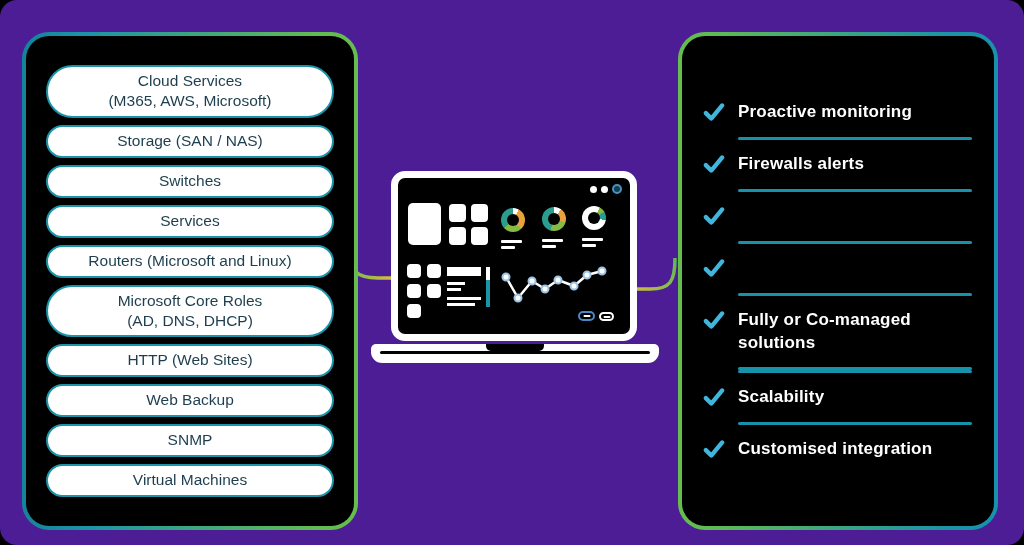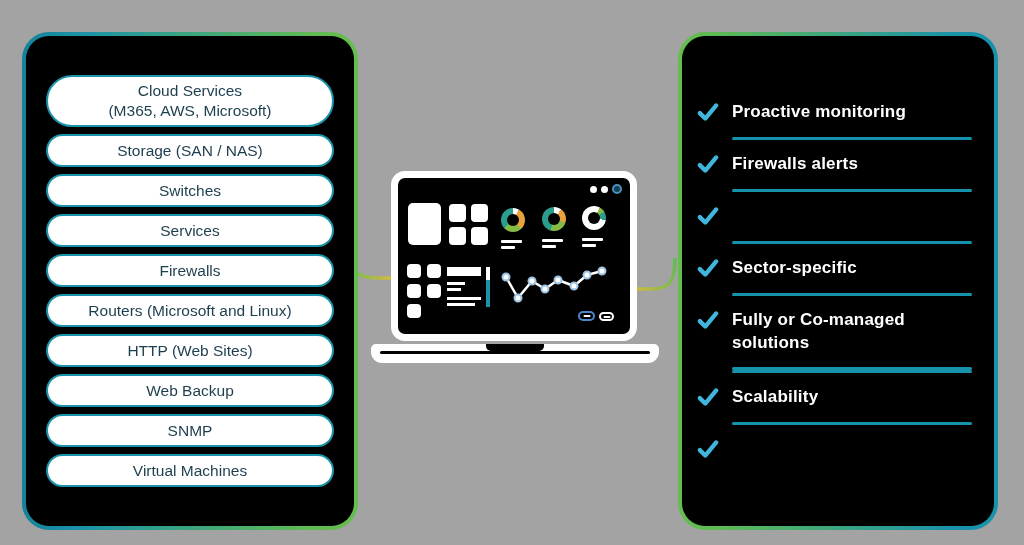--- a/index.html
+++ b/index.html
@@ -1,35 +1,35 @@
 <!DOCTYPE html>
 <html><head>
 <meta charset="utf-8">
 <style>
   html,body{margin:0;padding:0;background:#000;}
-  .canvas{position:relative;width:1024px;height:545px;background:#a3a3a3;overflow:hidden;
-          font-family:"Liberation Sans", sans-serif;}
+  .canvas{position:relative;width:1024px;height:545px;background:#4c1d95;overflow:hidden;
+          font-family:"Liberation Sans", sans-serif;border-radius:17px;}
   
   .connectors{position:absolute;inset:0;z-index:0;pointer-events:none;}
   
   .panel{position:absolute;border-radius:27px;padding:4px;z-index:1;}
   .panel-left{left:22px;top:32px;width:328px;height:490px;
               background:linear-gradient(90deg,#15829b,#1b93a8 18%,#62bb51 88%,#66bd4f);}
   .panel-right{left:678px;top:32px;width:312px;height:490px;
                background:linear-gradient(90deg,#66bd4f,#5eba54 12%,#1b93a8 85%,#1792ab);}
   .panel-inner{width:100%;height:100%;background:#000;border-radius:23px;box-sizing:border-box;}
   
   .pill-stack{display:flex;flex-direction:column;gap:7px;padding:11px 20px;height:100%;
               box-sizing:border-box;justify-content:center;}
   .pill{background:#ffffff;border:2.5px solid #1b93a8;border-radius:999px;
         display:flex;align-items:center;justify-content:center;text-align:center;
         color:#1d3e4e;font-size:15.5px;font-weight:500;line-height:1.3;
         padding:4px 10px;white-space:pre-line;flex:0 0 auto;min-height:21px;}
   
-  .check-stack{display:flex;flex-direction:column;padding:12px 22px 12px 14px;height:100%;
+  .check-stack{display:flex;flex-direction:column;padding:12px 22px 12px 20px;height:100%;
                box-sizing:border-box;justify-content:center;}
   .check-row{display:flex;align-items:flex-start;gap:12px;padding:13px 0;}
   .check-icon{flex:0 0 auto;width:24px;height:24px;margin-top:-1px;}
   .check-label{color:#ffffff;font-size:17px;font-weight:700;line-height:1.35;
                white-space:pre-line;letter-spacing:.2px;}
   .check-divider{height:3px;background:#1792ab;margin-left:36px;border-radius:2px;flex:0 0 auto;}
   
   .laptop{position:absolute;left:371px;top:171px;width:288px;height:192px;z-index:1;}
   .laptop-screen{position:absolute;left:20px;top:0;width:246px;height:170px;box-sizing:border-box;
                  border:7px solid #ffffff;border-radius:14px;background:#000;}
@@ -96,22 +96,23 @@
   </svg>
 
   <div class="panel panel-left">
     <div class="panel-inner">
       <div class="pill-stack">
         <div class="pill">Cloud Services
 (M365, AWS, Microsoft)</div>
         <div class="pill">Storage (SAN / NAS)</div>
         <div class="pill">Switches</div>
         <div class="pill">Services</div>
-        <div class="pill">Firewalls</div>
         <div class="pill">Routers (Microsoft and Linux)</div>
+        <div class="pill">Microsoft Core Roles
+(AD, DNS, DHCP)</div>
         <div class="pill">HTTP (Web Sites)</div>
         <div class="pill">Web Backup</div>
         <div class="pill">SNMP</div>
         <div class="pill">Virtual Machines</div>
       </div>
     </div>
   </div>
 
   <div class="laptop">
     <div class="laptop-screen">
@@ -203,21 +204,20 @@
           <svg class="check-icon" viewBox="0 0 22 22">
               <path d="M3.5 12 L8.5 17 L18.5 5" fill="none" stroke="#41b6dc" stroke-width="4" stroke-linecap="round" stroke-linejoin="round"></path>
             </svg>
         </div>
         <div class="check-divider"></div>
 
         <div class="check-row">
           <svg class="check-icon" viewBox="0 0 22 22">
               <path d="M3.5 12 L8.5 17 L18.5 5" fill="none" stroke="#41b6dc" stroke-width="4" stroke-linecap="round" stroke-linejoin="round"></path>
             </svg>
-          <span class="check-label">Sector-specific</span>
         </div>
         <div class="check-divider"></div>
 
         <div class="check-row">
           <svg class="check-icon" viewBox="0 0 22 22">
               <path d="M3.5 12 L8.5 17 L18.5 5" fill="none" stroke="#41b6dc" stroke-width="4" stroke-linecap="round" stroke-linejoin="round"></path>
             </svg>
           <span class="check-label">Fully or Co-managed
 solutions</span>
         </div>
@@ -230,19 +230,20 @@
               <path d="M3.5 12 L8.5 17 L18.5 5" fill="none" stroke="#41b6dc" stroke-width="4" stroke-linecap="round" stroke-linejoin="round"></path>
             </svg>
           <span class="check-label">Scalability</span>
         </div>
         <div class="check-divider"></div>
 
         <div class="check-row">
           <svg class="check-icon" viewBox="0 0 22 22">
               <path d="M3.5 12 L8.5 17 L18.5 5" fill="none" stroke="#41b6dc" stroke-width="4" stroke-linecap="round" stroke-linejoin="round"></path>
             </svg>
+          <span class="check-label">Customised integration</span>
         </div>
 
       </div>
     </div>
   </div>
 
 </div>
 
 </body></html>

